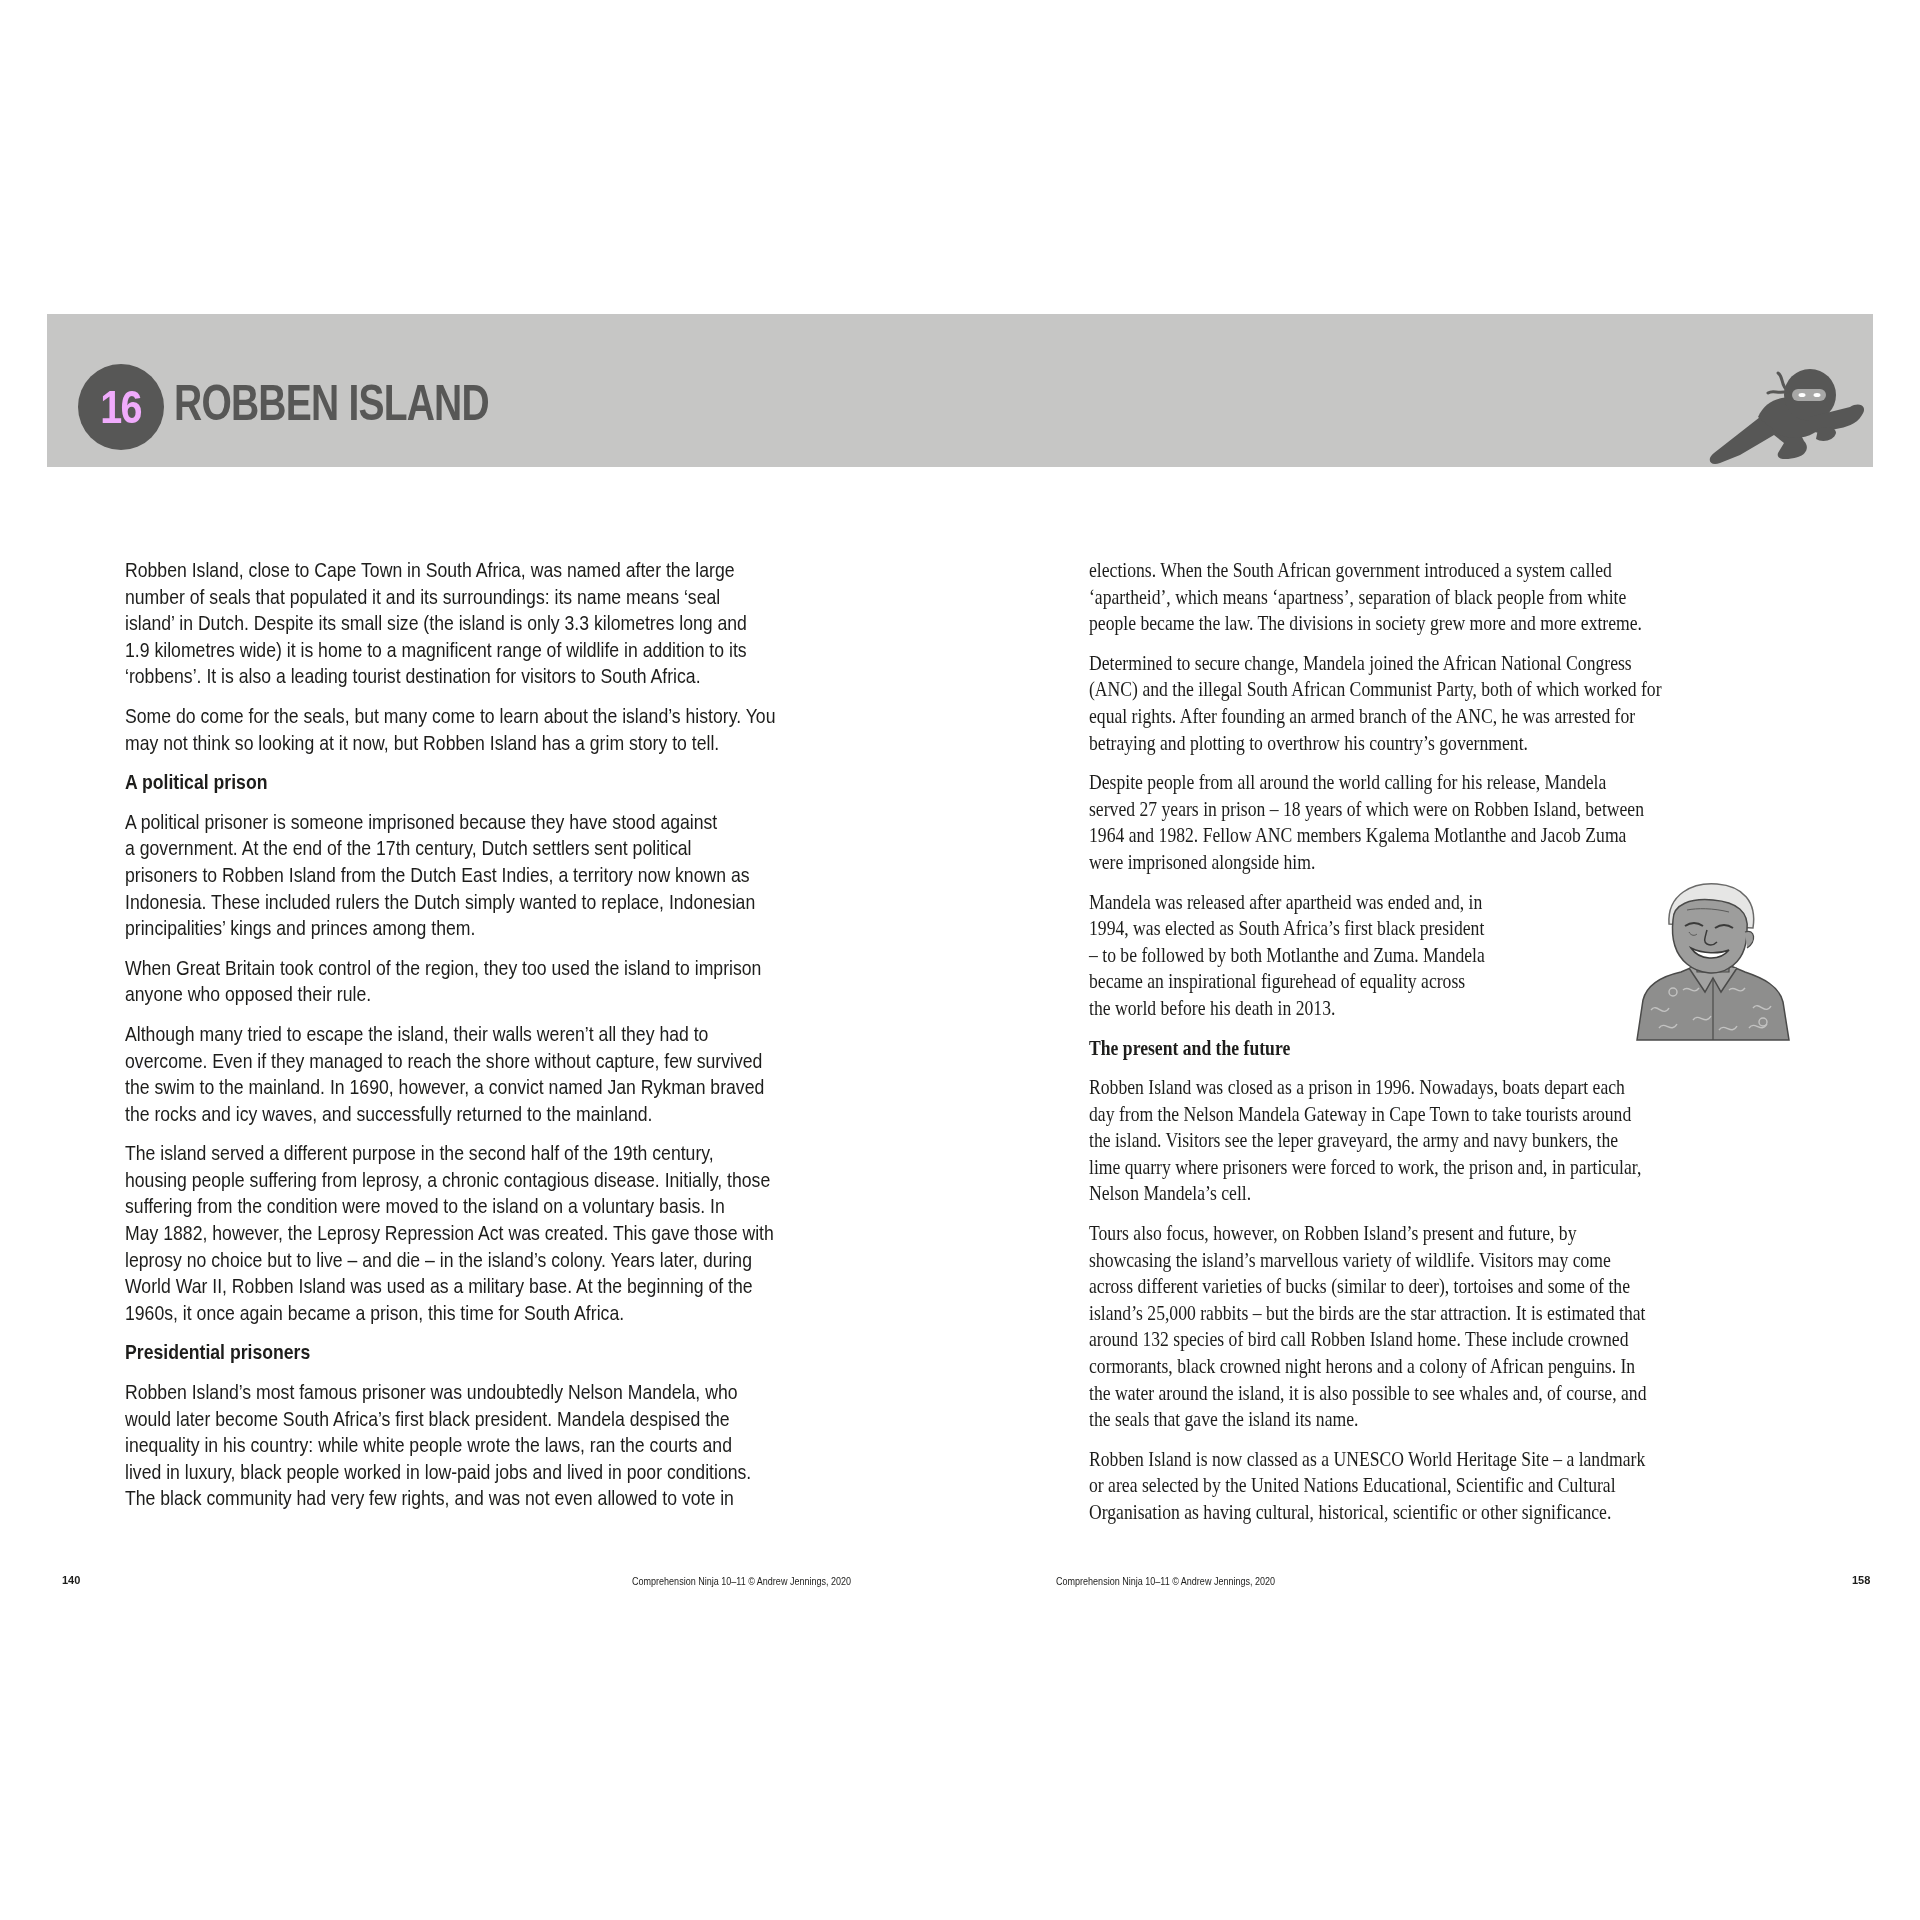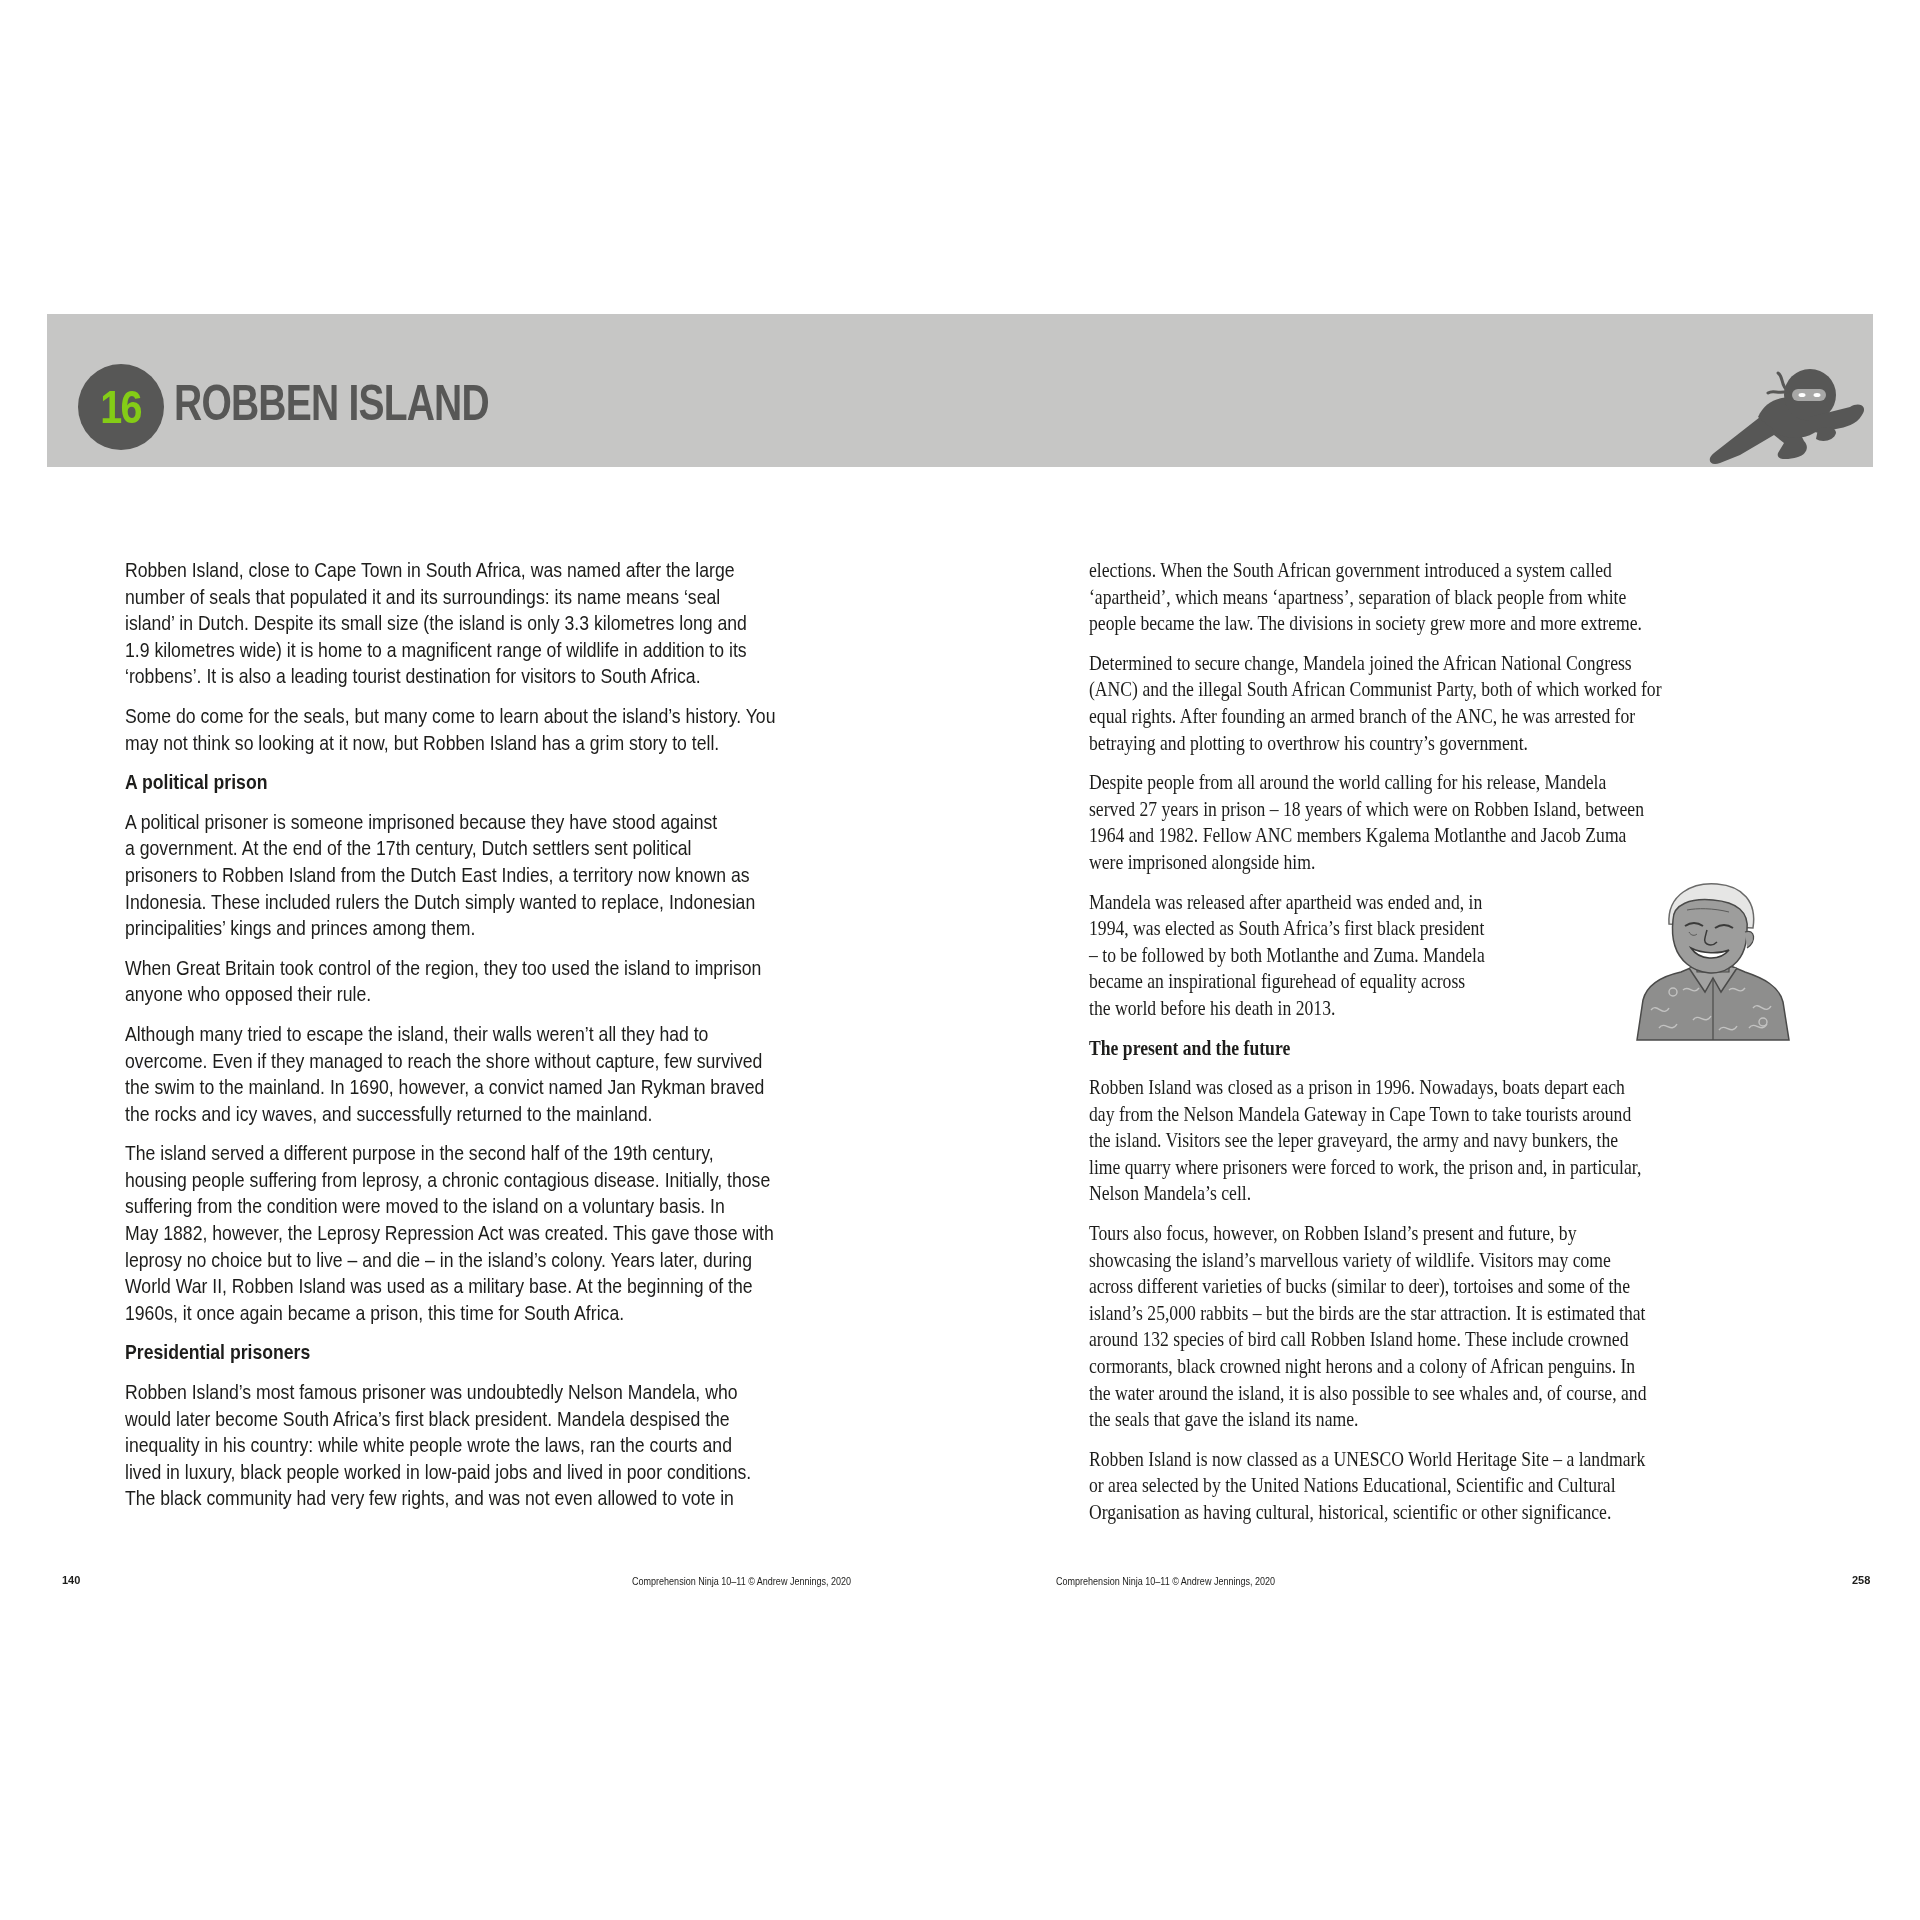--- a/index.html
+++ b/index.html
@@ -2,21 +2,21 @@
 <html><head>
 <meta charset="utf-8">
 <style>
   html, body { margin: 0; padding: 0; background: #ffffff; }
   body { width: 1920px; height: 1920px; position: relative; overflow: hidden;
          font-family: "Liberation Sans", sans-serif; color: #1d1d1b; }
 
   .banner { position: absolute; left: 47px; top: 314px; width: 1826px; height: 153px;
             background: #c6c6c5; }
   .chapter-badge { position: absolute; left: 78px; top: 364px; width: 86px; height: 86px;
-                   border-radius: 50%; background: #575756; color: #84cc16;
+                   border-radius: 50%; background: #575756; color: #f0abfc;
                    display: flex; align-items: center; justify-content: center; }
   .chapter-num { font-family: "Liberation Sans", sans-serif; font-weight: bold; font-size: 46px;
                  letter-spacing: -2px; transform: scaleX(0.86); display: inline-block; }
   .chapter-title { position: absolute; left: 174px; top: 378px; font-weight: bold; font-size: 50px;
                    color: #575756; letter-spacing: -1px; transform: scaleX(0.78);
                    transform-origin: left center; white-space: nowrap; line-height: 1; }
   .ninja { position: absolute; left: 1700px; top: 355px; width: 175px; height: 115px; }
 
   .column { position: absolute; top: 557px; }
   .col-left { left: 125px; width: 780px; }
@@ -203,13 +203,13 @@
 
     <path d="M74 50 C72 58 70 62 74 64 C78 66 82 64 84 62" stroke="#3a3a39" stroke-width="1.5" fill="none"></path>
 
     <path d="M58 68 C66 80 86 82 96 70 C86 74 70 74 58 68 Z" fill="#ffffff" stroke="#3a3a39" stroke-width="1.5"></path>
   </svg>
 </div>
 
 <div class="footer page-num" style="left:62px;">140</div>
 <div class="footer credit" style="left:632px;">Comprehension Ninja 10–11 © Andrew Jennings, 2020</div>
 <div class="footer credit" style="left:1056px;">Comprehension Ninja 10–11 © Andrew Jennings, 2020</div>
-<div class="footer page-num" style="left:1852px;">258</div>
+<div class="footer page-num" style="left:1852px;">158</div>
 
 </body></html>

